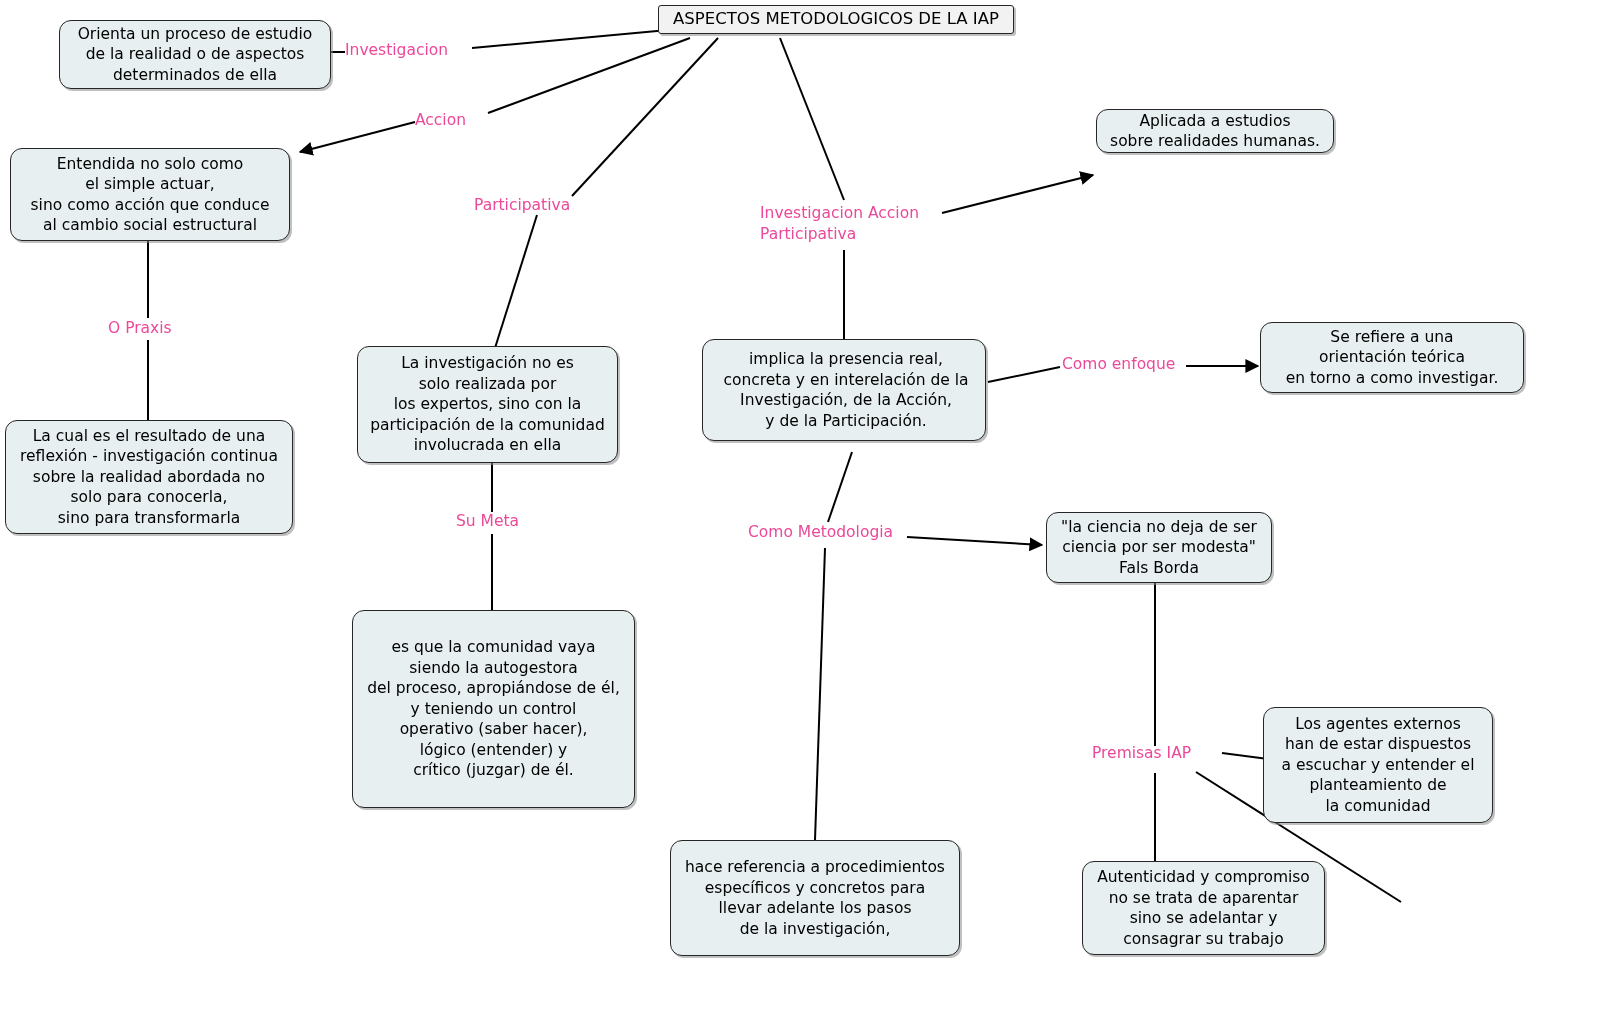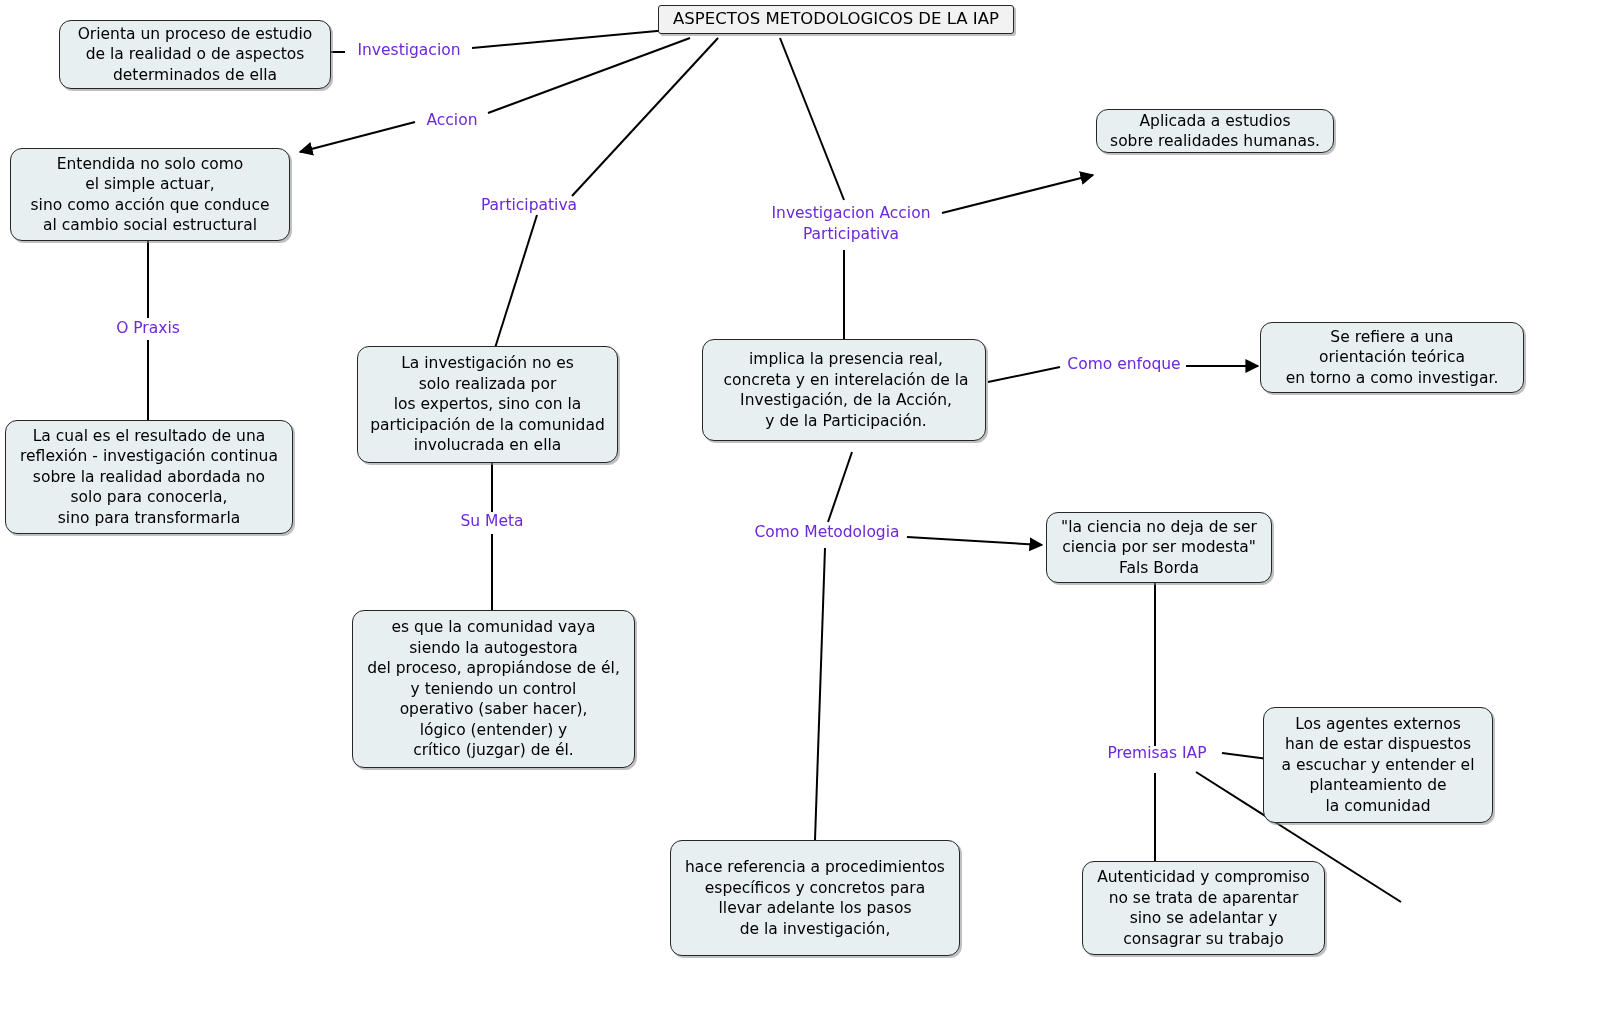--- a/index.html
+++ b/index.html
@@ -40,24 +40,24 @@
     box-shadow: 2px 2px 0px rgba(140,140,140,0.55);
     white-space: pre-line;
   }
   .node.title {
     background: #f2f2f2;
     font-size: 16.5px;
     border-radius: 3px;
   }
   .link-label {
     position: absolute;
-    color: #6d28d9;
+    color: #ec4899;
     font-size: 15.5px;
     line-height: 20.5px;
-    text-align: center;
+    text-align: left;
     white-space: pre-line;
     background: transparent;
   }
 </style>
 </head>
 <body>
 
 <div id="canvas">
 
   <svg class="edges" viewBox="0 0 1600 1009">
@@ -117,21 +117,21 @@
 sobre la realidad abordada no
 solo para conocerla,
 sino para transformarla</div>
 
   <div class="node" style="left:357px; top:346px; width:261px; height:117px;">La investigación no es
 solo realizada por
 los expertos, sino con la
 participación de la comunidad
 involucrada en ella</div>
 
-  <div class="node" style="left:352px; top:610px; width:283px; height:158px;">es que la comunidad vaya
+  <div class="node" style="left:352px; top:610px; width:283px; height:198px;">es que la comunidad vaya
 siendo la autogestora
 del proceso, apropiándose de él,
 y teniendo un control
 operativo (saber hacer),
 lógico (entender) y
 crítico (juzgar) de él.</div>
 
   <div class="node" style="left:702px; top:339px; width:284px; height:102px;padding-left:12px;">implica la presencia real,
 concreta y en interelación de la
 Investigación, de la Acción,

